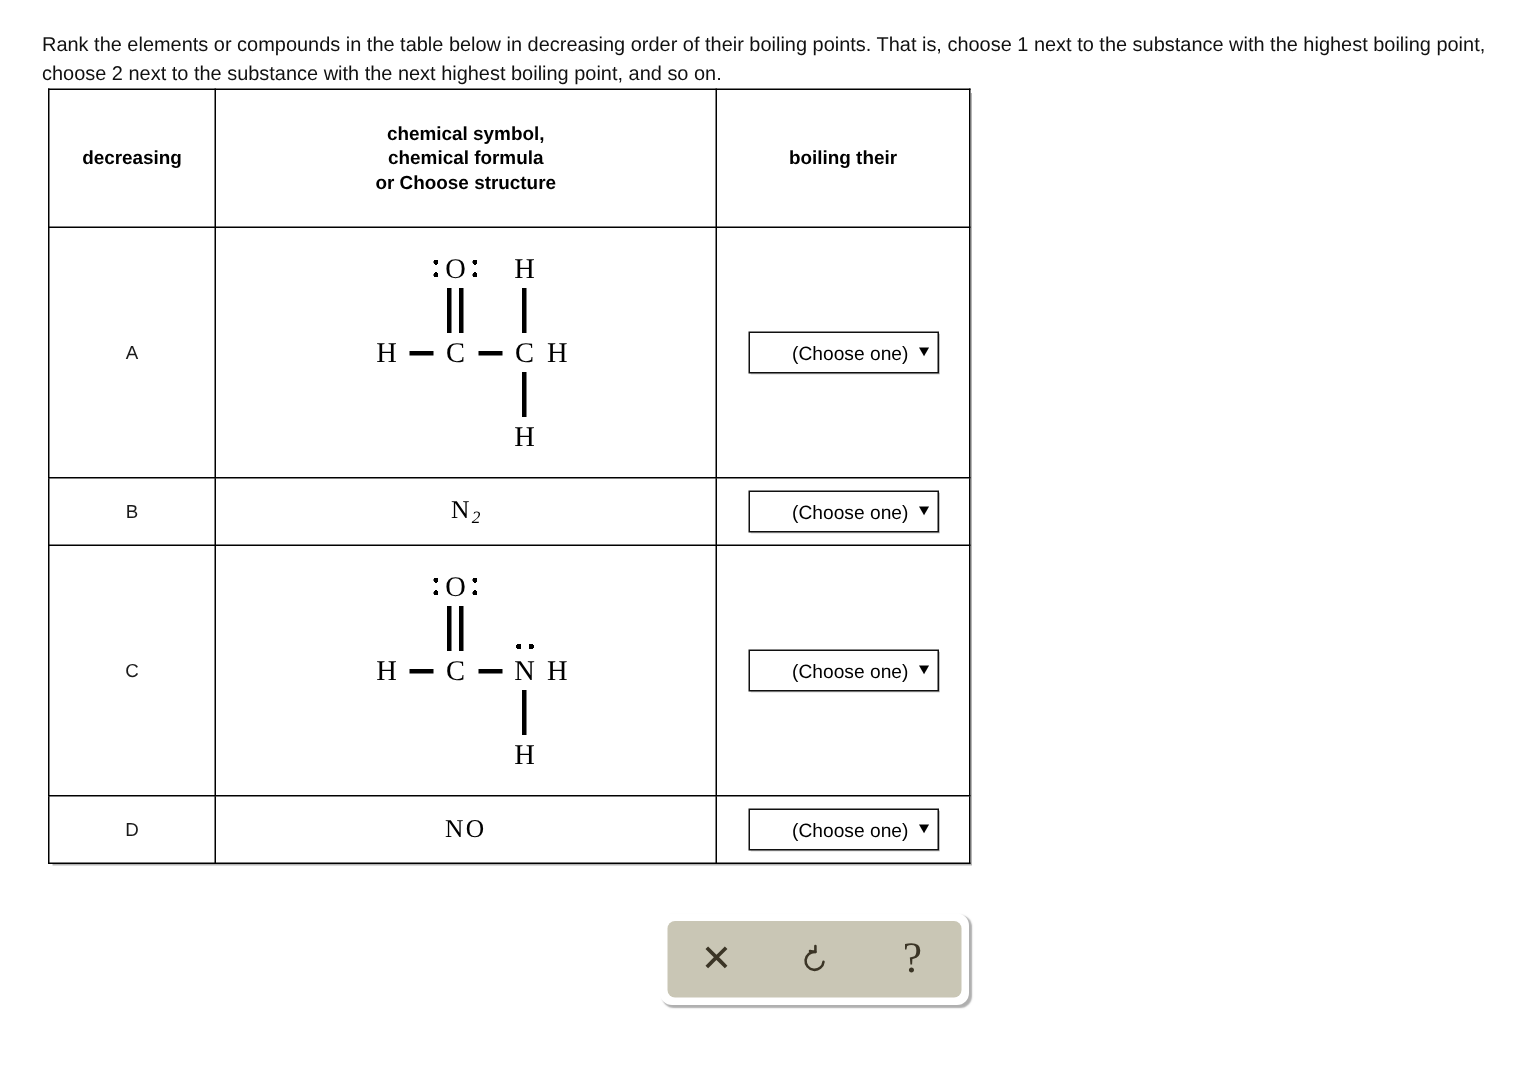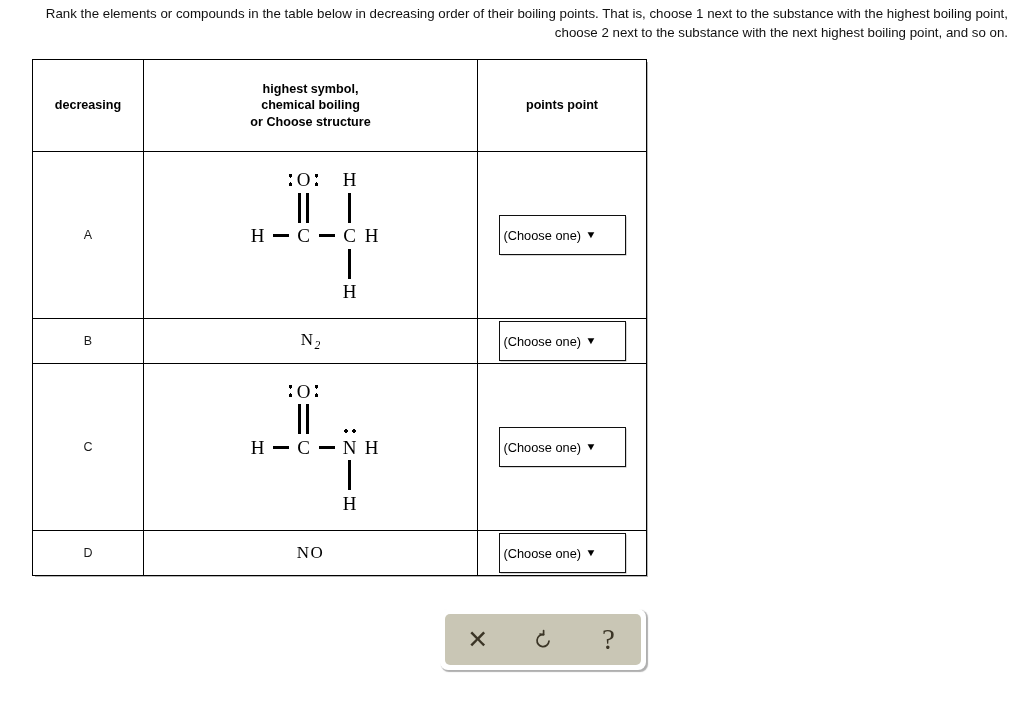--- a/index.html
+++ b/index.html
@@ -13,26 +13,25 @@
     position: relative;
     font-family: "Liberation Sans", sans-serif;
     color: #000000;
     overflow: hidden;
   }
 
   
   .prompt {
     position: absolute;
     left: 28px;
-    top: 4px;
+    top: 20px;
     width: 980px;
     font-size: 13.3px;
     line-height: 19px;
     color: #111111;
-    text-align: right;
   }
 
   
   .qtable {
     position: absolute;
     left: 32px;
     top: 59px;
     width: 614px;
     border-collapse: collapse;
     table-layout: fixed;
@@ -172,25 +171,25 @@
     height: 100%;
     background: #000000;
   }
   .bond-v2::before { left: 0px; }
   .bond-v2::after  { right: 0px; }
 
   
   .choose {
     display: inline-flex;
     align-items: center;
-    justify-content: flex-start;
+    justify-content: flex-end;
     box-sizing: border-box;
     width: 127px;
-    height: 40px;
-    padding: 0 16px 0 4px;
+    height: 28px;
+    padding: 0 4px 0 4px;
     border: 1.4px solid #101010;
     background: #ffffff;
     font-family: "Liberation Sans", sans-serif;
     font-size: 12.8px;
     color: #000000;
     cursor: pointer;
     box-shadow: 1px 1px 0 -0.5px rgba(140,140,140,0.7);
   }
   .choose .chev {
     font-size: 10px;
@@ -252,25 +251,25 @@
 <table class="qtable">
   <colgroup>
     <col class="c-sub">
     <col class="c-form">
     <col class="c-bp">
   </colgroup>
   <thead>
     <tr>
       <th class="hdr">decreasing</th>
       <th class="hdr">
-        <div>highest symbol,</div>
-        <div>chemical boiling</div>
+        <div>chemical symbol,</div>
+        <div>chemical formula</div>
         <div>or Choose structure</div>
       </th>
-      <th class="hdr">points point</th>
+      <th class="hdr">boiling their</th>
     </tr>
   </thead>
   <tbody>
 
     <tr class="row-tall">
       <td class="subst-cell">A</td>
       <td class="form-cell">
         <div class="lewis lewis-a">
 
           <span style="grid-column:1;grid-row:1;"></span>

